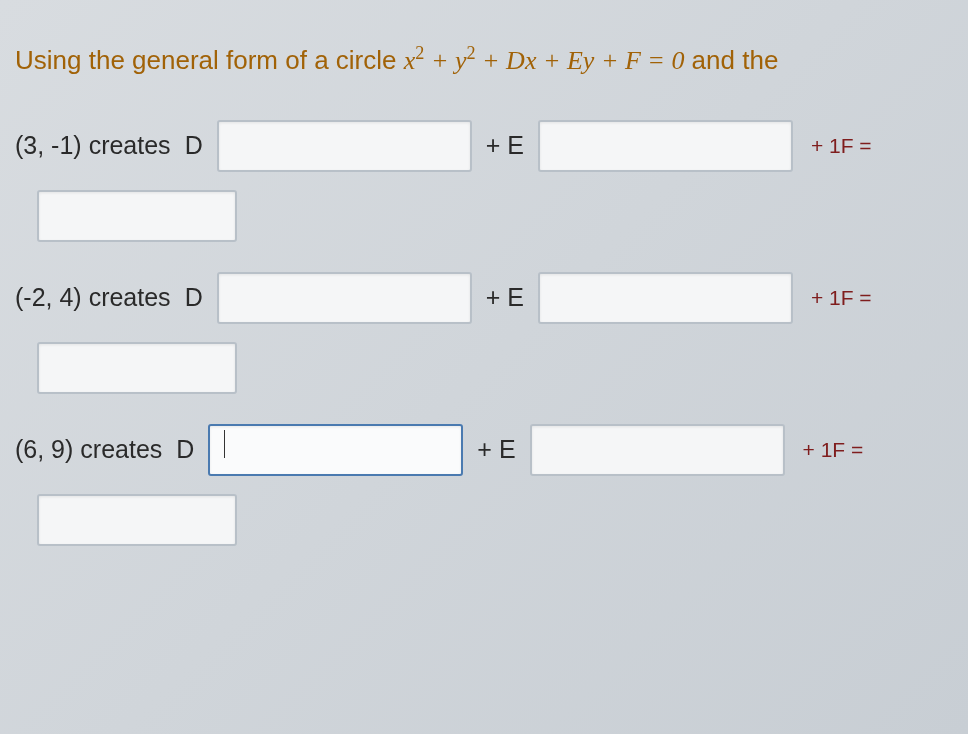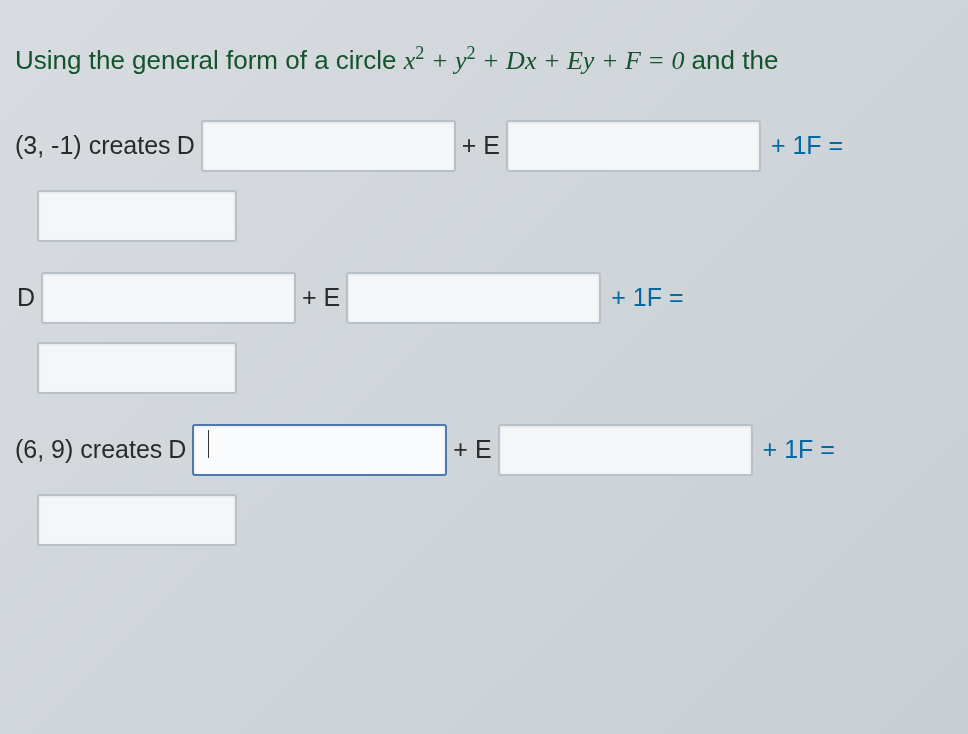--- a/index.html
+++ b/index.html
@@ -19,39 +19,39 @@
     .top-fragment {
       font-size: 20px;
       color: #3a3a3a;
       margin-bottom: 12px;
       overflow: hidden;
       height: 8px;
     }
     .instruction {
       font-size: 26px;
       line-height: 1.5;
-      color: #14532d;
+      color: #a16207;
       margin-bottom: 40px;
     }
     .math-expr {
       font-family: 'Times New Roman', serif;
       font-style: italic;
     }
     .sup {
       font-size: 0.7em;
       vertical-align: super;
       font-style: normal;
     }
     .equation-block {
       margin-bottom: 30px;
     }
     .equation-row {
       display: flex;
       align-items: center;
-      gap: 4px;
+      gap: 12px;
       margin-bottom: 18px;
       font-size: 25px;
     }
     .point-label {
       font-size: 25px;
       color: #2a2a2a;
     }
     .input-box {
       background: #f5f6f7;
       border: 2px solid #b8c0c8;
@@ -73,22 +73,22 @@
     }
     .input-result {
       width: 200px;
     }
     .coef-letter {
       font-size: 25px;
       color: #2a2a2a;
       margin: 0 2px;
     }
     .term-f {
-      font-size: 25px;
-      color: #0369a1;
+      font-size: 21px;
+      color: #7f1d1d;
       margin-left: 6px;
     }
     .result-row {
       margin-left: 22px;
     }
     .cursor {
       display: inline-block;
       width: 1px;
       height: 28px;
       background: #333;
@@ -118,20 +118,24 @@
     <input class="input-box input-e" value="" style="">
     <span class="term-f">+ 1F =</span>
   </div>
   <div class="equation-row result-row">
     <input class="input-box input-result" value="" style="">
   </div>
 </div>
 
 <div class="equation-block">
   <div class="equation-row">
+    <span class="point-label">
+      <span>(-2, 4)</span>
+      <span>creates</span>
+    </span>
     <span class="coef-letter">D</span>
     <input class="input-box input-d" value="" style="">
     <span class="coef-letter">+ E</span>
     <input class="input-box input-e" value="" style="">
     <span class="term-f">+ 1F =</span>
   </div>
   <div class="equation-row result-row">
     <input class="input-box input-result" value="" style="">
   </div>
 </div>

